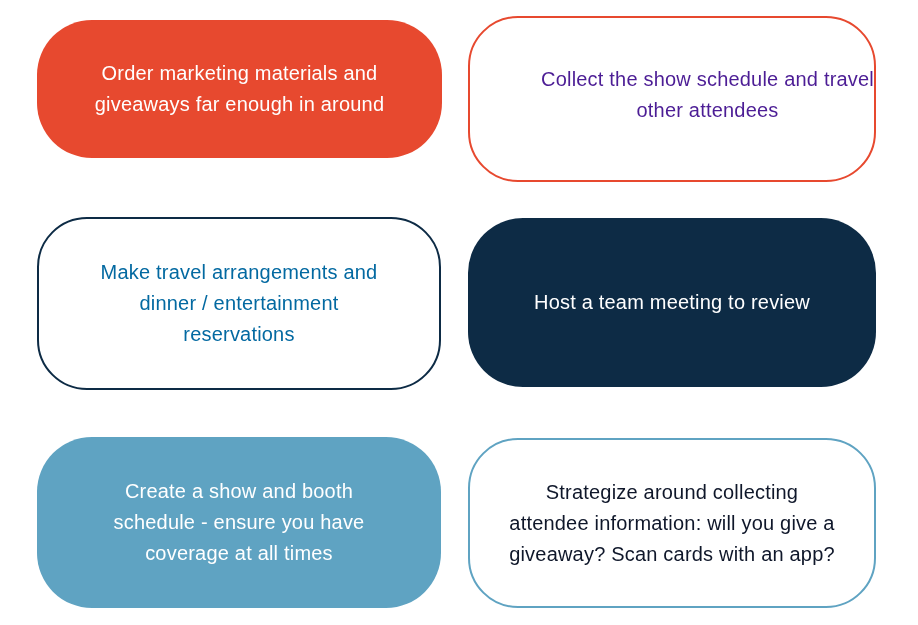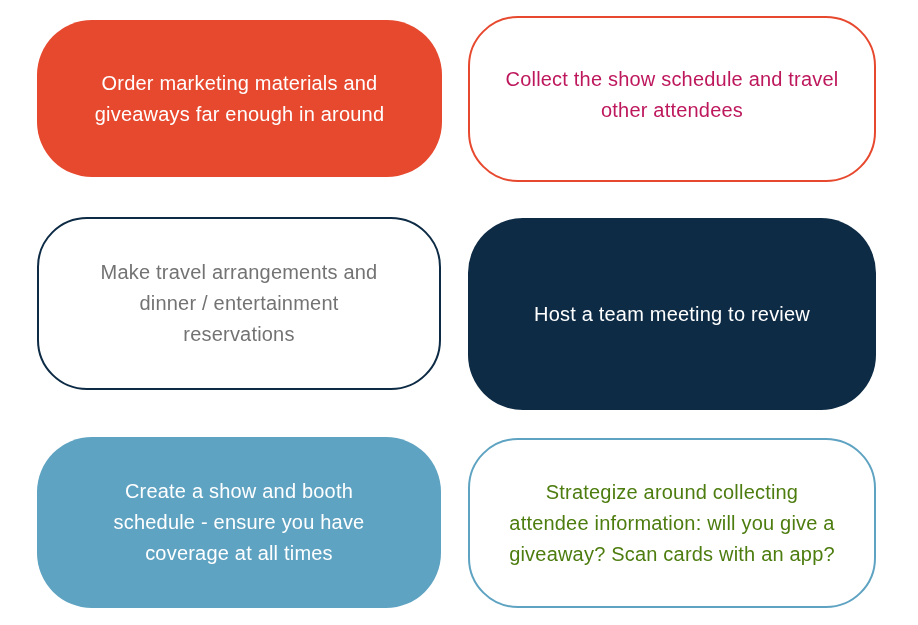--- a/index.html
+++ b/index.html
@@ -24,47 +24,47 @@
     text-align: center;
     border: 2px solid transparent;
     font-size: 20px;
     line-height: 31px;
     letter-spacing: 0.2px;
     font-weight: 400;
   }
   .card .card-text div { white-space: nowrap; }
 
   
-  .c0 { left: 37px;  top: 20px;  width: 405px; height: 157px; border-radius: 55px; }
+  .c0 { left: 37px;  top: 20px;  width: 405px; height: 138px; border-radius: 55px; }
   .c1 { left: 468px; top: 16px;  width: 408px; height: 166px; border-radius: 50px; padding-bottom: 8px; }
   .c2 { left: 37px;  top: 217px; width: 404px; height: 173px; border-radius: 50px; }
-  .c3 { left: 468px; top: 218px; width: 408px; height: 192px; border-radius: 55px; }
+  .c3 { left: 468px; top: 218px; width: 408px; height: 169px; border-radius: 55px; }
   .c4 { left: 37px;  top: 437px; width: 404px; height: 171px; border-radius: 55px; }
   .c5 { left: 468px; top: 438px; width: 408px; height: 170px; border-radius: 50px; }
 </style>
 </head>
 <body>
 
 <div class="canvas">
 
   <section class="card c0" style="background: rgb(231, 73, 47); color: rgb(255, 255, 255);">
     <div class="card-text">
         <div>Order marketing materials and</div>
         <div>giveaways far enough in around</div>
       </div>
   </section>
 
-  <section class="card c1" style="background: rgb(255, 255, 255); border-color: rgb(231, 73, 47); color: #be185d;">
+  <section class="card c1" style="background: rgb(255, 255, 255); border-color: rgb(231, 73, 47); color: #4c1d95; justify-content: flex-end;">
     <div class="card-text">
         <div>Collect the show schedule and travel</div>
         <div>other attendees</div>
       </div>
   </section>
 
-  <section class="card c2" style="background: rgb(255, 255, 255); border-color: rgb(13, 43, 69); color: #737373;">
+  <section class="card c2" style="background: rgb(255, 255, 255); border-color: rgb(13, 43, 69); color: #0369a1;">
     <div class="card-text">
         <div>Make travel arrangements and</div>
         <div>dinner / entertainment</div>
         <div>reservations</div>
       </div>
   </section>
 
   <section class="card c3" style="background: rgb(13, 43, 69); color: rgb(255, 255, 255);">
     <div class="card-text">
         <div>Host a team meeting to review</div>
@@ -72,21 +72,21 @@
   </section>
 
   <section class="card c4" style="background: rgb(95, 163, 194); color: rgb(255, 255, 255);">
     <div class="card-text">
         <div>Create a show and booth</div>
         <div>schedule - ensure you have</div>
         <div>coverage at all times</div>
       </div>
   </section>
 
-  <section class="card c5" style="background: rgb(255, 255, 255); border-color: rgb(95, 163, 194); color: #4d7c0f;">
+  <section class="card c5" style="background: rgb(255, 255, 255); border-color: rgb(95, 163, 194); color: #0f172a;">
     <div class="card-text">
         <div>Strategize around collecting</div>
         <div>attendee information: will you give a</div>
         <div>giveaway? Scan cards with an app?</div>
       </div>
   </section>
 
 </div>
 
 </body></html>

